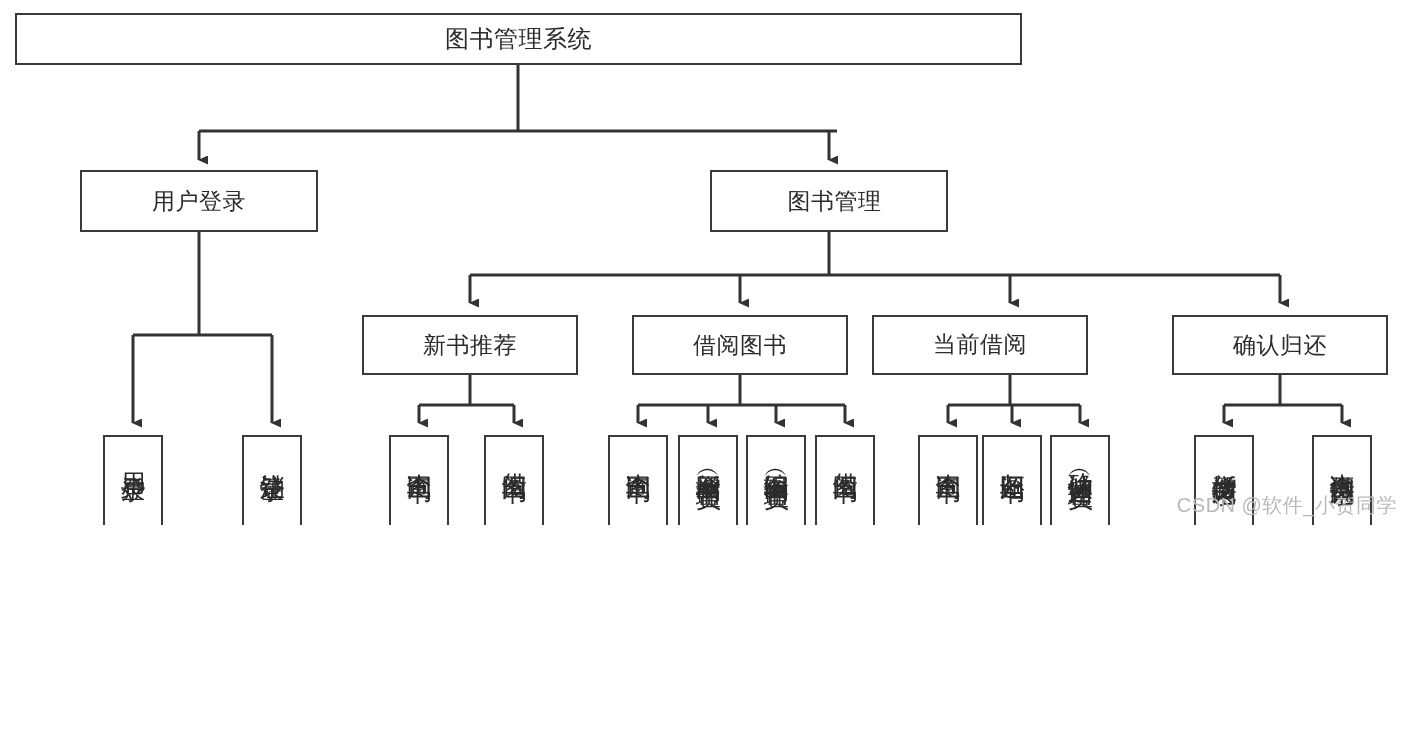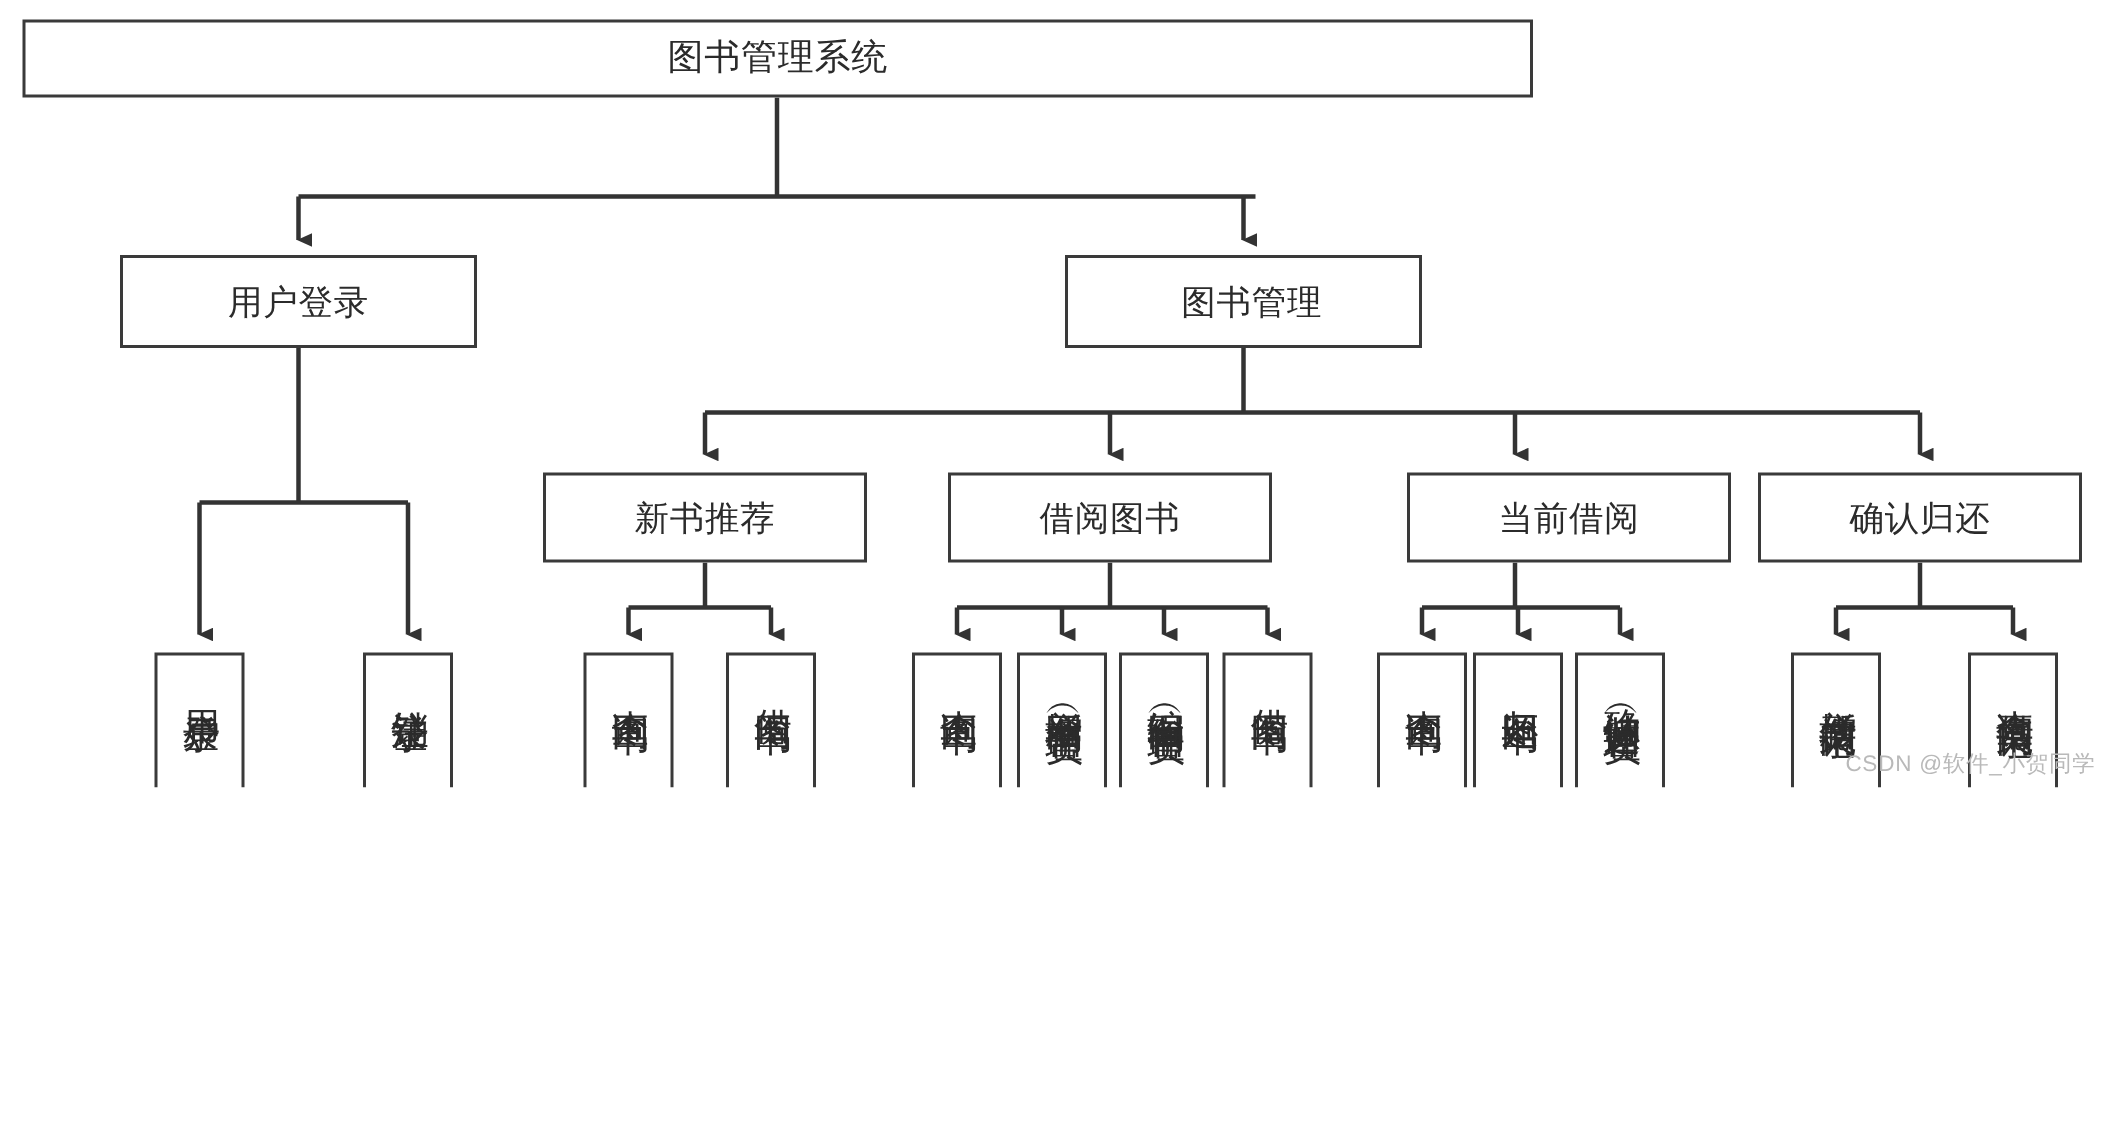--- a/index.html
+++ b/index.html
@@ -54,21 +54,21 @@
     letter-spacing: 2px;
     white-space: nowrap;
   }
   .node.root .label {
     font-size: 24px;
   }
   .watermark {
     position: absolute;
     right: 8px;
     bottom: 6px;
-    font-size: 15px;
+    font-size: 20px;
     color: #b9b9b9;
     letter-spacing: 0.5px;
     white-space: nowrap;
   }
 </style>
 </head>
 <body>
 
 <div id="canvas">
 
@@ -132,21 +132,21 @@
   <div class="node horizontal" style="left:710px; top:170px; width:238px; height:62px;padding-left:11px;">
     <span class="label">图书管理</span>
   </div>
 
   <div class="node horizontal" style="left:362px; top:315px; width:216px; height:60px;align-items:center;">
     <span class="label">新书推荐</span>
   </div>
   <div class="node horizontal" style="left:632px; top:315px; width:216px; height:60px;">
     <span class="label">借阅图书</span>
   </div>
-  <div class="node horizontal" style="left:938px; top:315px; width:216px; height:60px;">
+  <div class="node horizontal" style="left:872px; top:315px; width:216px; height:60px;font-family:Liberation Serif, serif;">
     <span class="label">当前借阅</span>
   </div>
   <div class="node horizontal" style="left:1172px; top:315px; width:216px; height:60px;">
     <span class="label">确认归还</span>
   </div>
 
   <div class="node vertical" style="left:103px; top:435px; width:60px; height:300px;">
     <span class="label">用户登录</span>
   </div>
   <div class="node vertical" style="left:242px; top:435px; width:60px; height:300px;">

